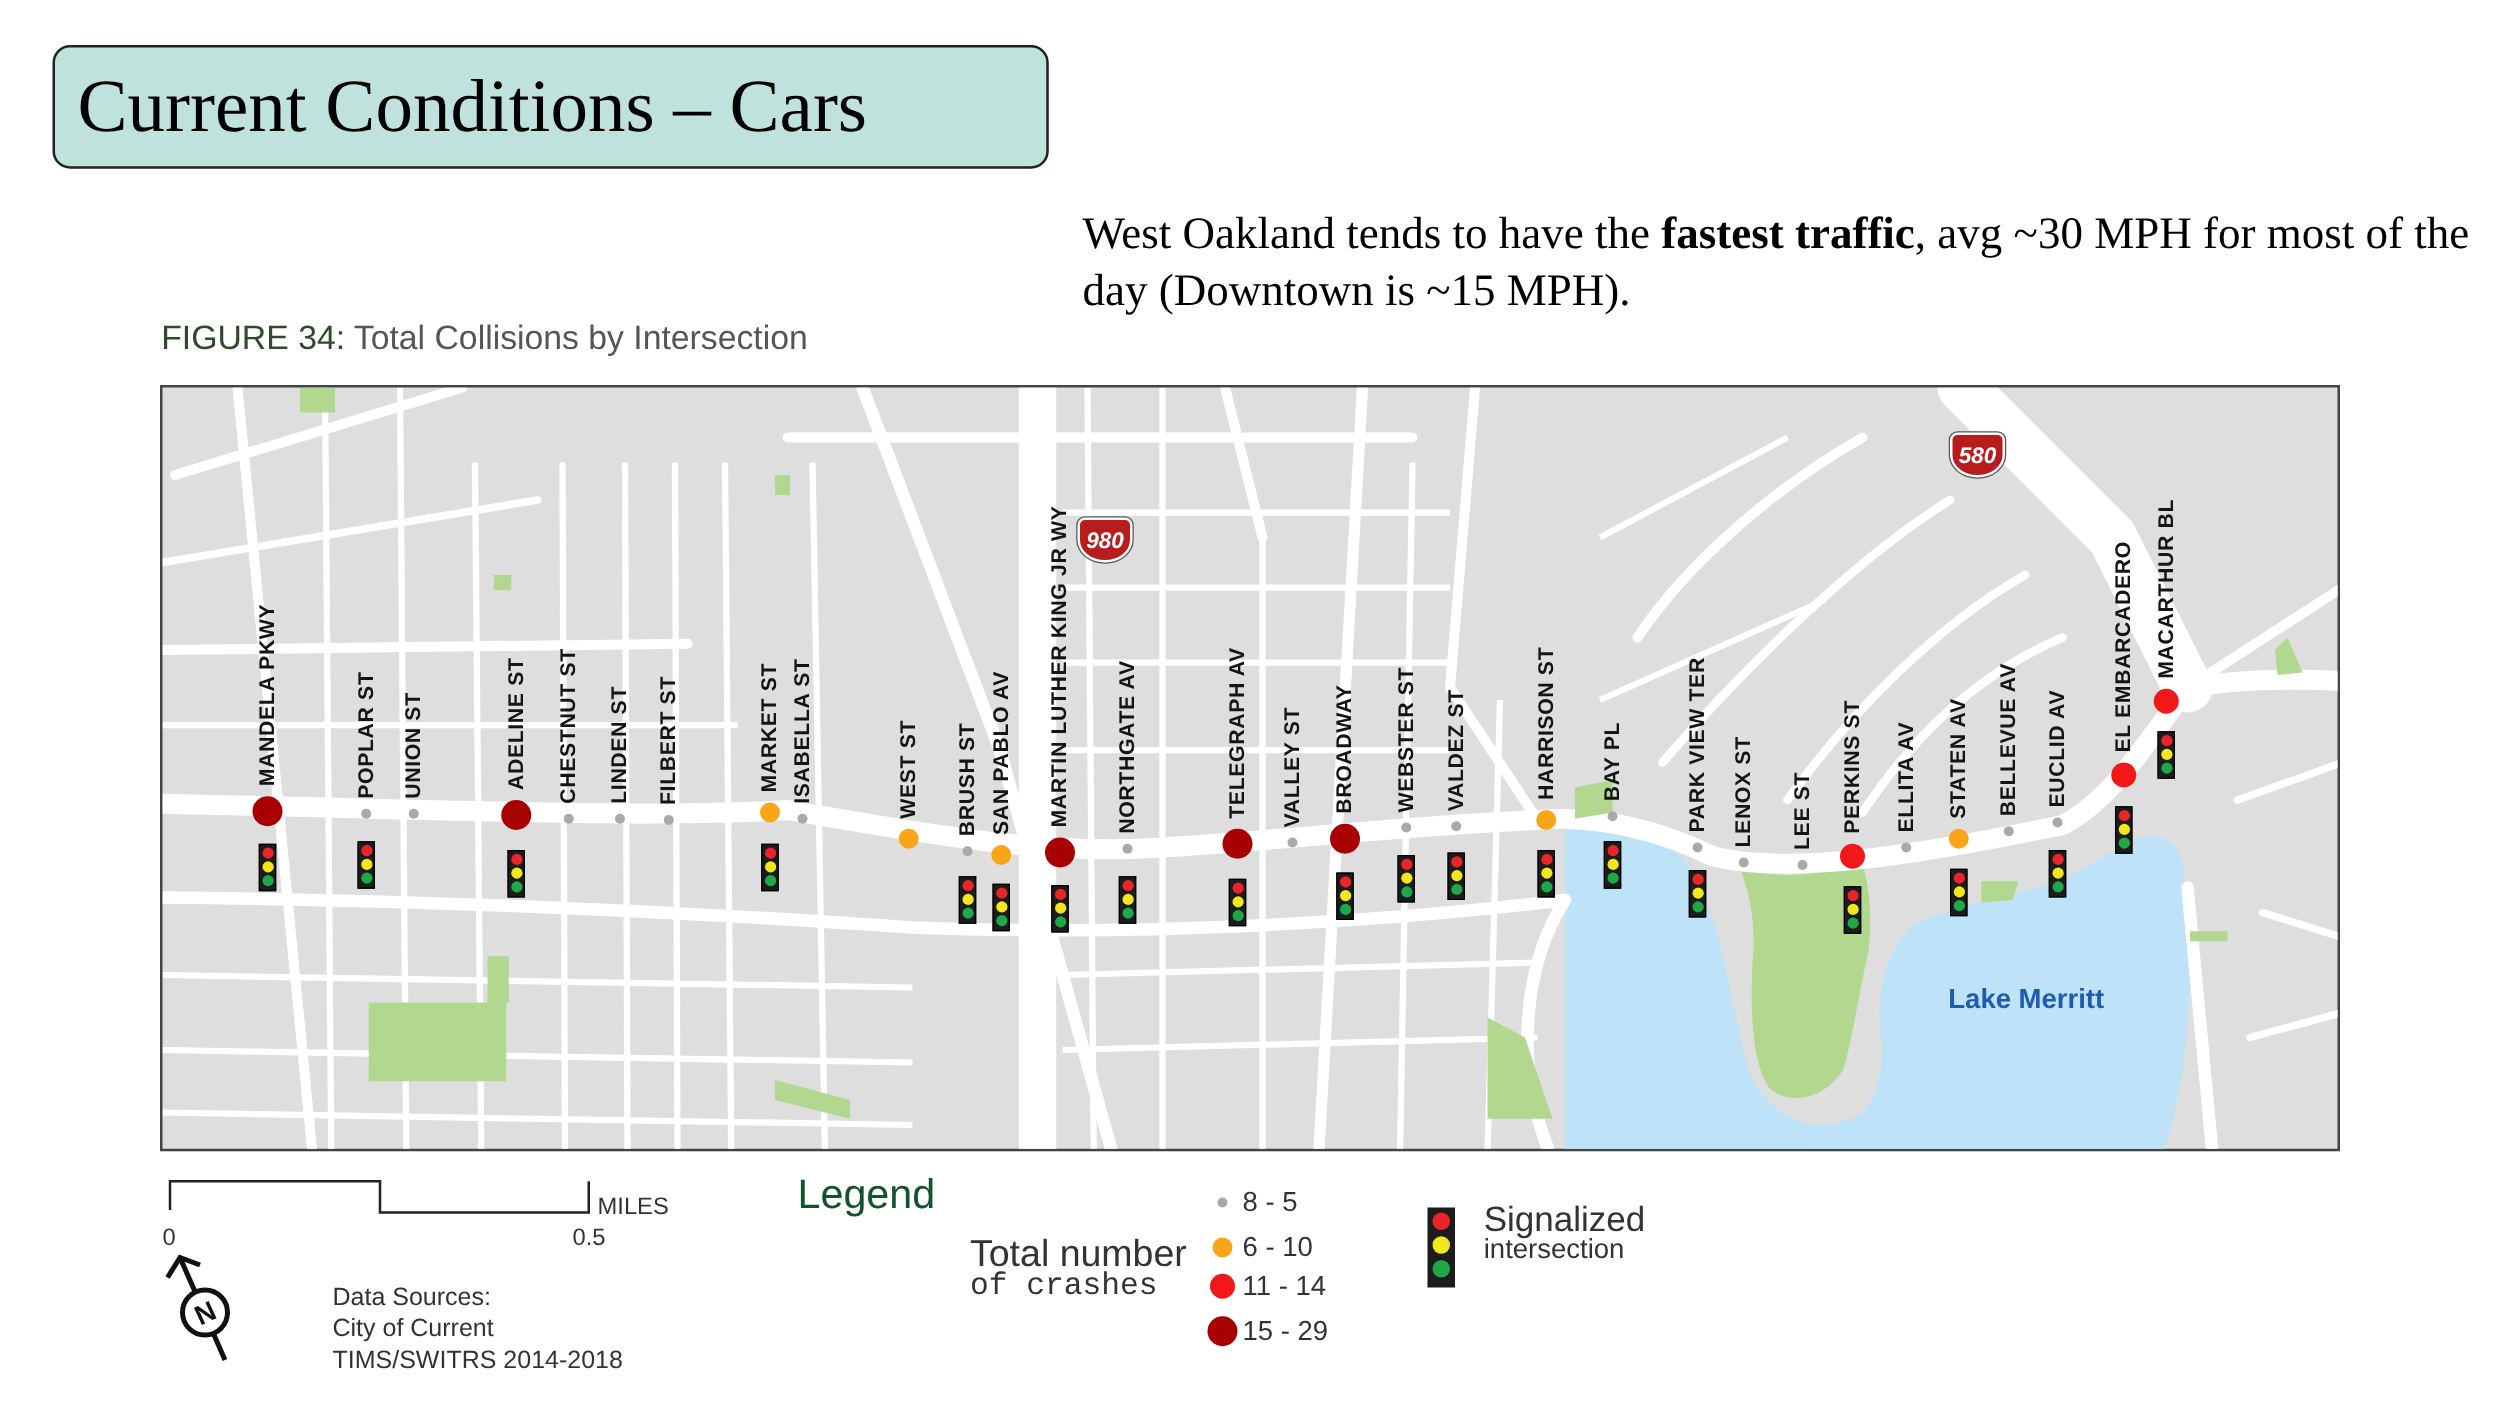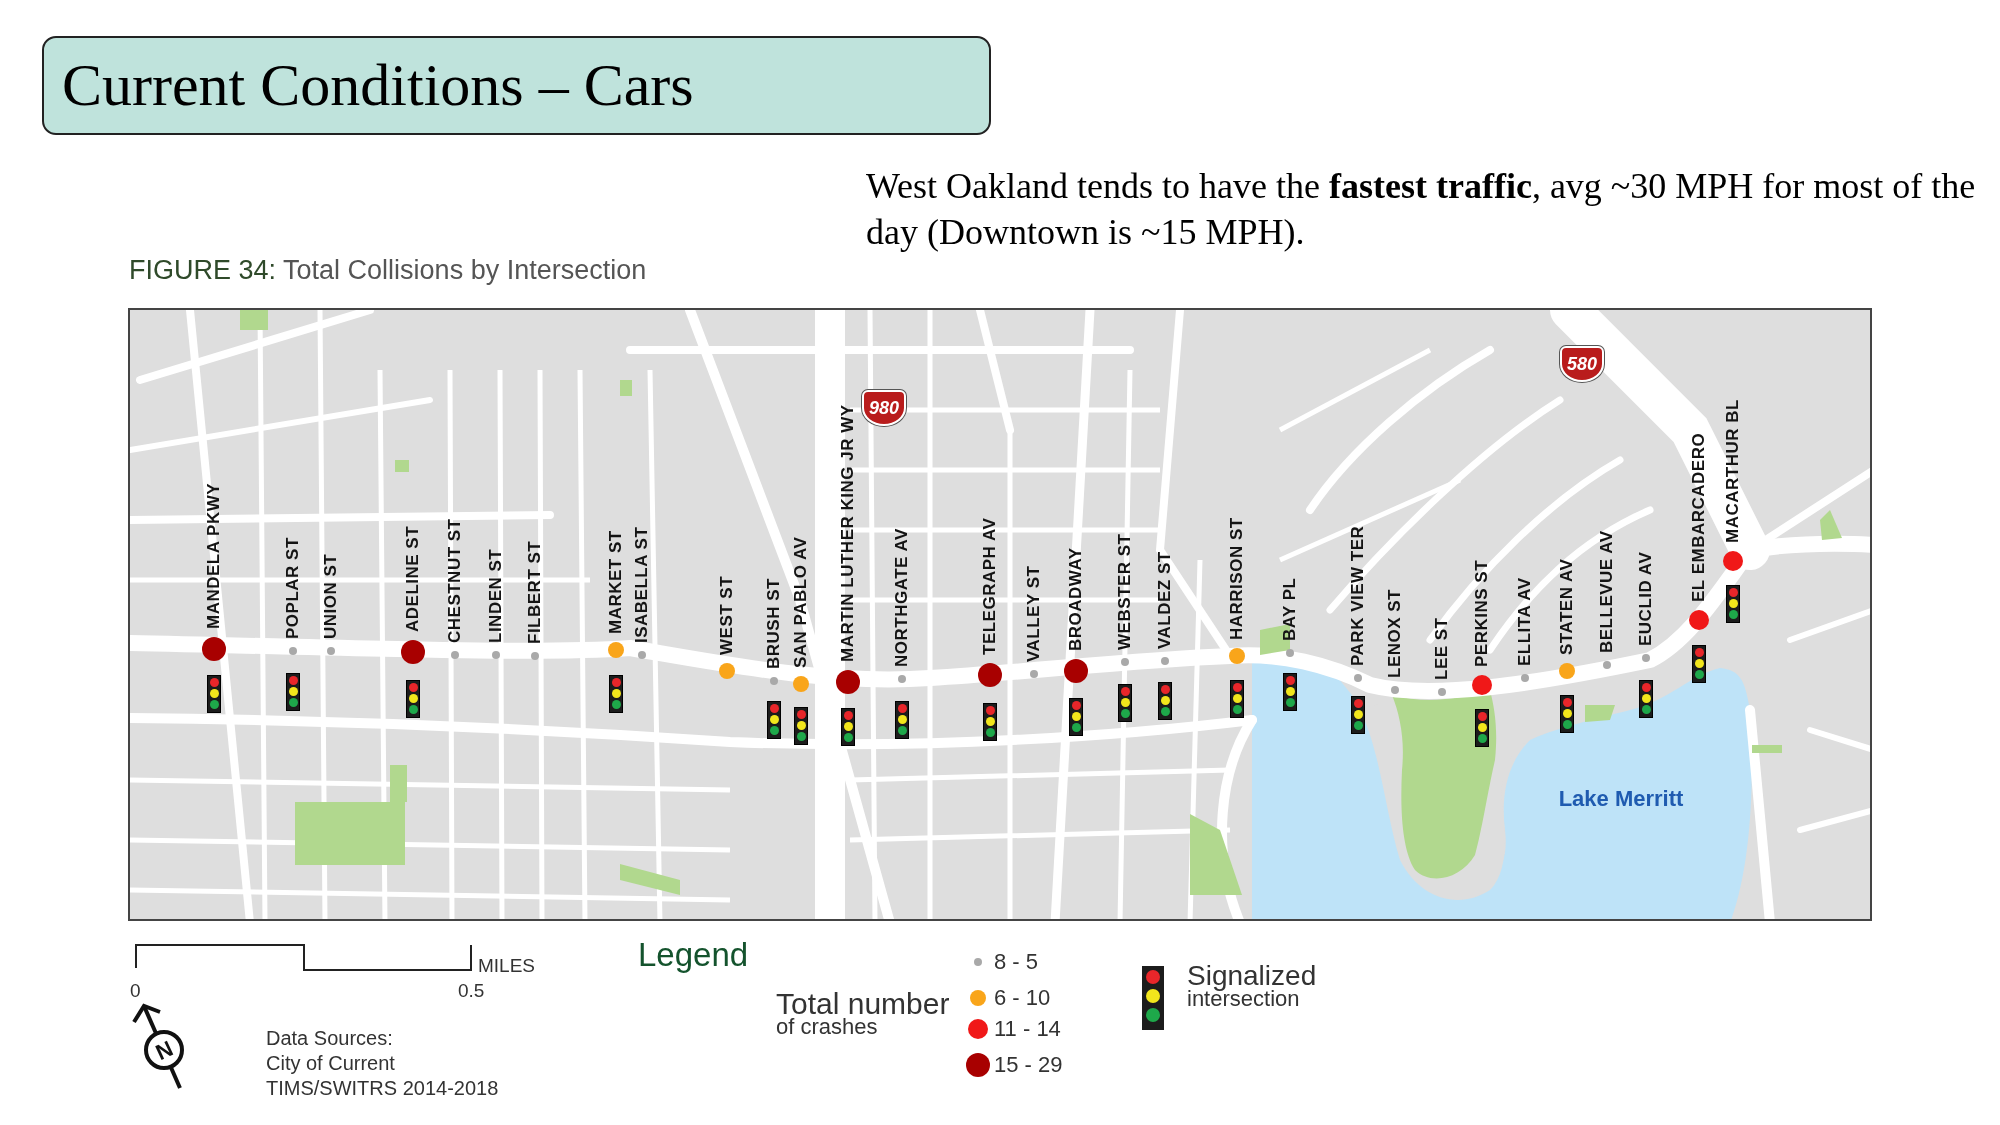--- a/index.html
+++ b/index.html
@@ -1,19 +1,19 @@
 <!DOCTYPE html>
 <html><head>
 <meta charset="utf-8">
 <style>
   html, body { margin:0; padding:0; background:#ffffff; }
   body { width:2000px; height:1125px; position:relative; overflow:hidden; font-family:"Liberation Sans", sans-serif; }
 
   .title-box {
-    position:absolute; left:42px; top:36px; width:949px; height:99px;
+    position:absolute; left:42px; top:36px; width:797px; height:99px;
     background:#bfe3dc; border:2px solid #222; border-radius:14px;
     box-sizing:border-box;
   }
   .title-text {
     position:absolute; left:18px; top:10px;
     font-family:"Liberation Serif", serif; font-size:60px; color:#000; line-height:1.25;
     white-space:nowrap;
   }
 
   .desc {
@@ -136,21 +136,21 @@
       <polygon points="490,554 550,570 550,585 490,570"></polygon>
       <polygon points="1060,504 1090,520 1112,585 1060,585"></polygon>
       <polygon points="1130,320 1160,314 1160,340 1130,345"></polygon>
       <polygon points="1690,210 1700,200 1712,228 1692,230"></polygon>
       <polygon points="1455,395 1485,395 1480,410 1455,412"></polygon>
       <rect x="1622" y="435" width="30" height="8"></rect>
     </g>
   </svg>
 
   <div id="shields">
-      <div class="shield" style="left: 754px; top: 98px; width: 40px; height: 32px;">980</div>
+      <div class="shield" style="left: 754px; top: 122px; width: 40px; height: 32px;">980</div>
       <div class="shield" style="left: 1452px; top: 54px; width: 40px; height: 32px;">580</div>
     </div>
   <div id="markers">
       <div class="label" style="left: 75px; top: 319px;">MANDELA PKWY</div>
       <div class="dot c4" style="left: 84px; top: 339px;"></div>
       <div class="tl" style="left: 84px; top: 365px;">
         <span class="r"></span>
         <span class="y"></span>
         <span class="g"></span>
       </div>
@@ -326,21 +326,21 @@
   <circle cx="34" cy="50" r="18" fill="#fff" stroke="#111" stroke-width="4"></circle>
   <text x="34" y="58" text-anchor="middle" font-family="Liberation Sans, sans-serif" font-weight="bold" font-size="22" fill="#111" transform="rotate(-25 34 50)">N</text>
 </svg>
 
 <div class="small" style="left:266px; top:1027px;">Data Sources:</div>
 <div class="small" style="left:266px; top:1052px;">City of Current</div>
 <div class="small" style="left:266px; top:1077px;">TIMS/SWITRS 2014-2018</div>
 
 <div class="legend-title">Legend</div>
 <div class="small" style="left:776px; top:987px; font-size:30px;">Total number</div>
-<div class="small" style="left:776px; top:1014px; font-size:22px;">of crashes</div>
+<div class="small" style="left:776px; top:1014px; font-size:25px;font-family:Liberation Mono, monospace;">of crashes</div>
 <div id="legend-classes">
     <div class="leg-dot" style="left: 978px; top: 962px; width: 8px; height: 8px; background: rgb(169, 169, 169);"></div>
     <div class="leg-text" style="left: 994px; top: 962px;">8 - 5</div>
     <div class="leg-dot" style="left: 978px; top: 998px; width: 16px; height: 16px; background: rgb(249, 165, 26);"></div>
     <div class="leg-text" style="left: 994px; top: 998px;">6 - 10</div>
     <div class="leg-dot" style="left: 978px; top: 1029px; width: 20px; height: 20px; background: rgb(240, 24, 24);"></div>
     <div class="leg-text" style="left: 994px; top: 1029px;">11 - 14</div>
     <div class="leg-dot" style="left: 978px; top: 1065px; width: 24px; height: 24px; background: rgb(168, 0, 0);"></div>
     <div class="leg-text" style="left: 994px; top: 1065px;">15 - 29</div>
   </div>

